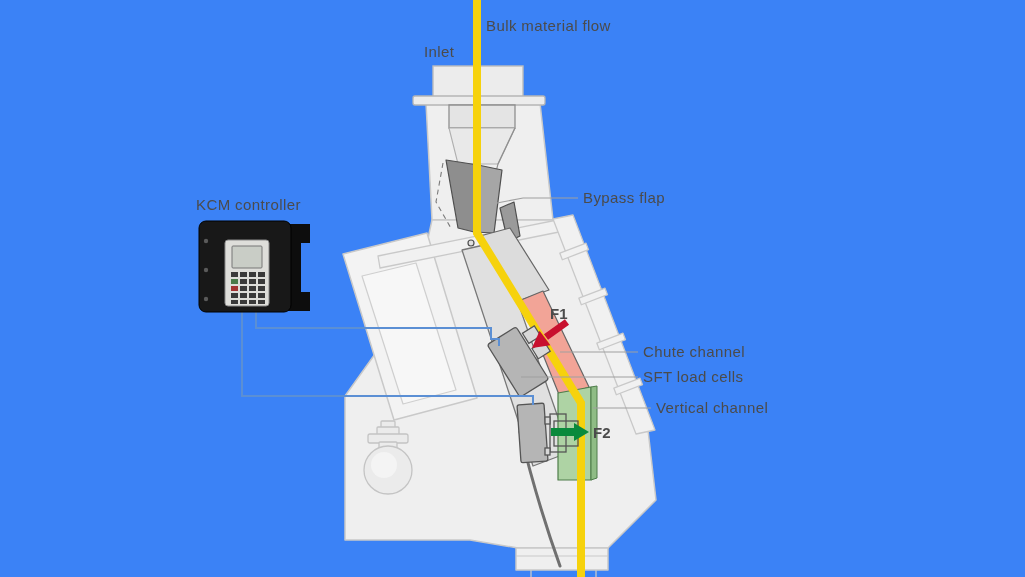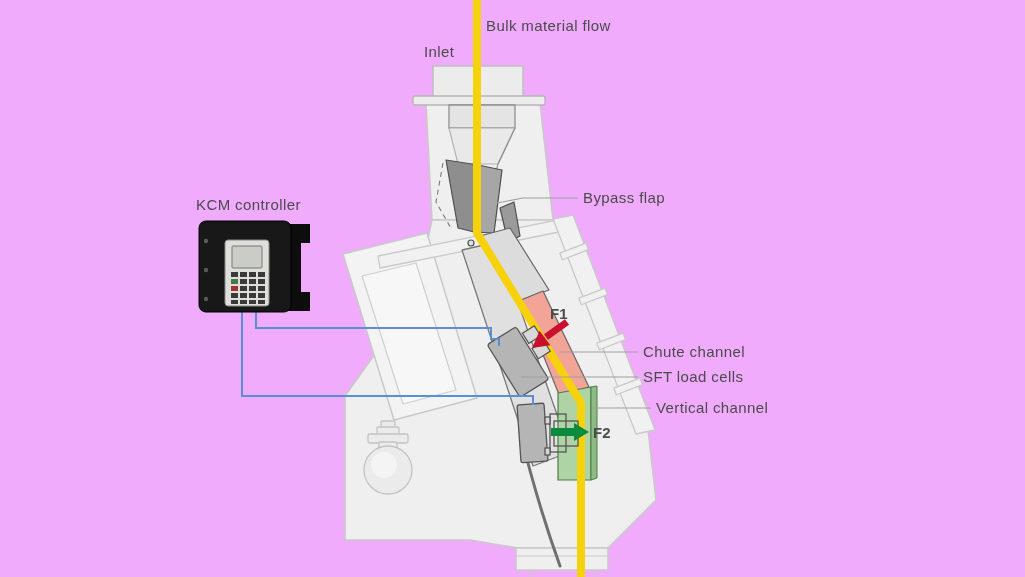--- a/index.html
+++ b/index.html
@@ -1,17 +1,17 @@
 <!DOCTYPE html>
 <html><head>
 <meta charset="utf-8">
 <style>
   html,body{margin:0;padding:0;background:#ffffff;}
   .stage{
-    position:relative;width:1025px;height:577px;background:#f0abfc;
+    position:relative;width:1025px;height:577px;background:#3b82f6;
     font-family:"Liberation Sans", sans-serif;overflow:hidden;
   }
   svg text{
     font-family:"Liberation Sans", sans-serif;
     font-size:15px;letter-spacing:.4px;fill:#4b4b4b;
   }
   svg text.force{font-weight:bold;letter-spacing:.2px;}
 </style>
 </head>
 <body>

